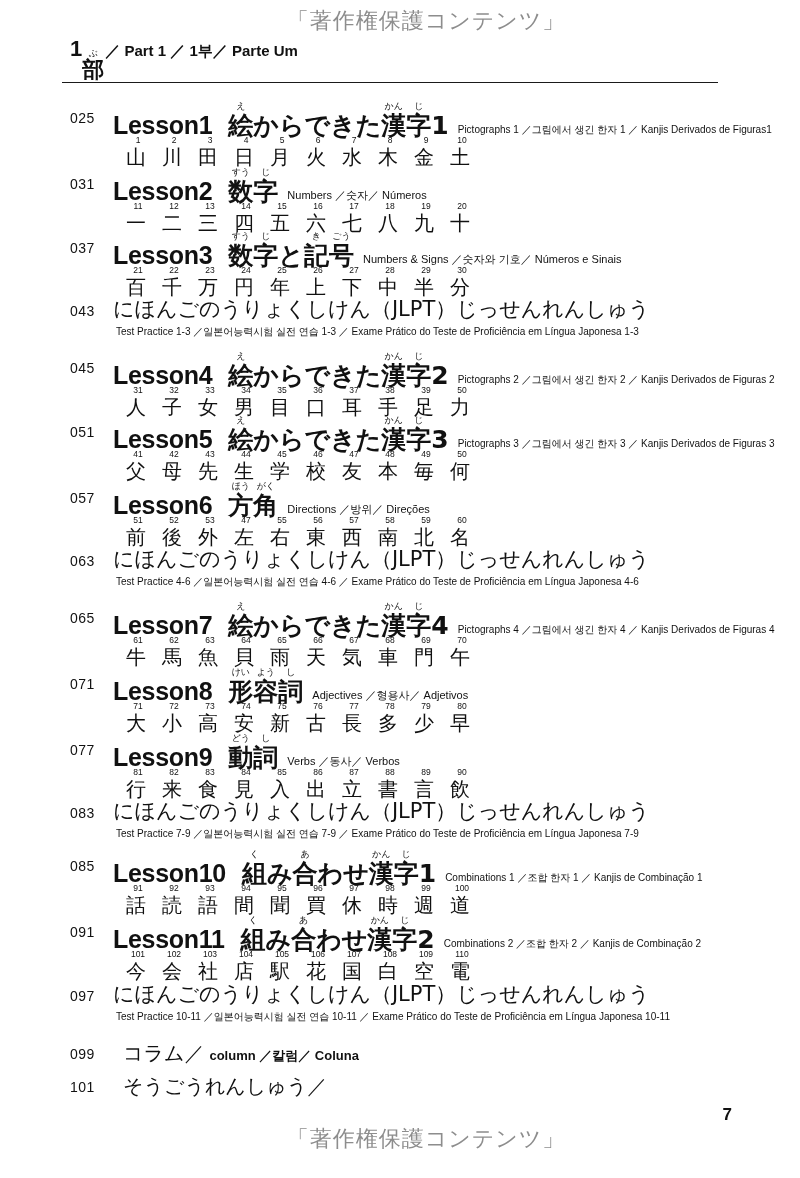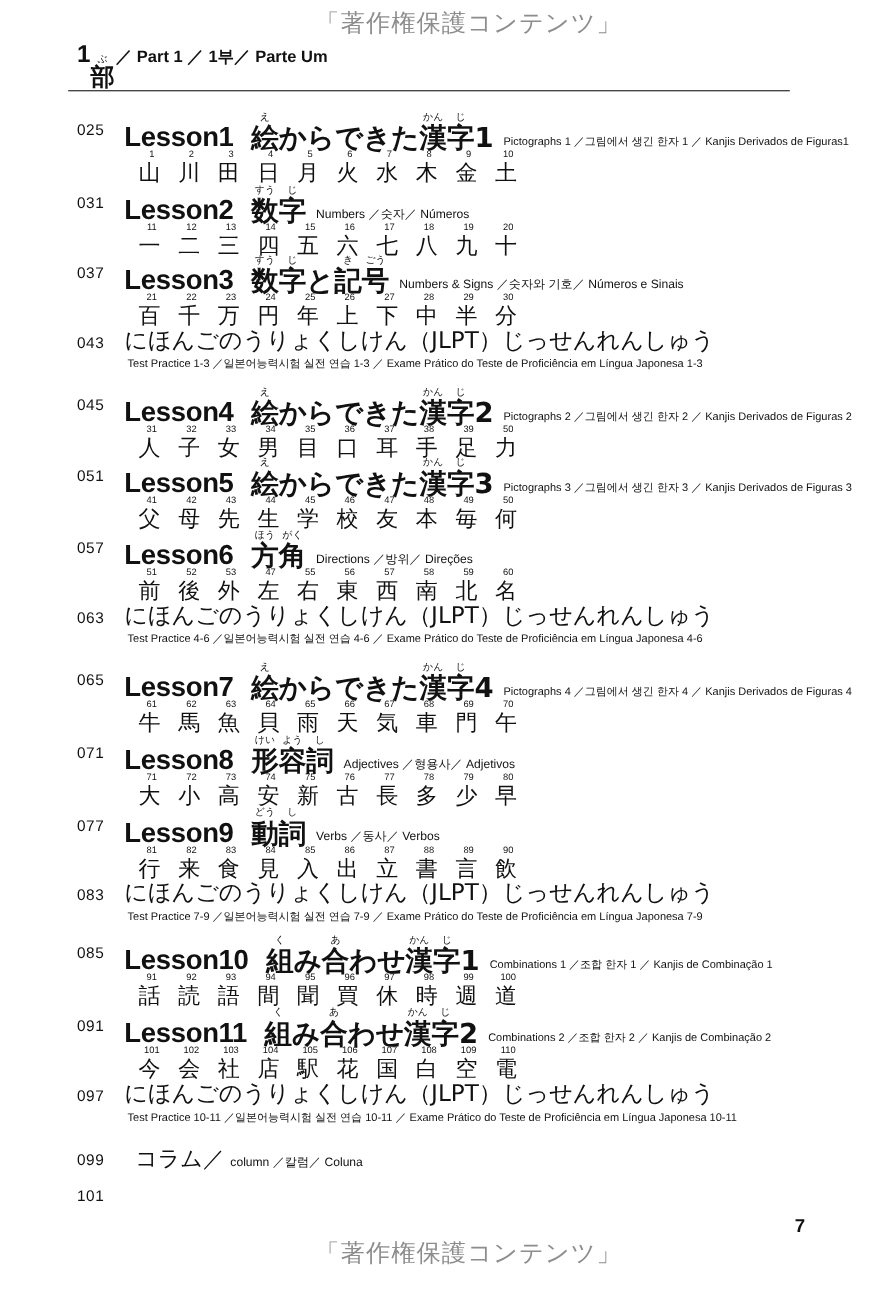--- a/index.html
+++ b/index.html
@@ -177,22 +177,23 @@
     display: flex;
     align-items: baseline;
     white-space: nowrap;
   }
   .plain-jp {
     font-size: 20px;
     line-height: 1;
     font-family: "DejaVu Sans", sans-serif;
   }
   .plain-tr {
-    font-size: 11px;
+    font-size: 13px;
     margin-left: 5px;
+    font-weight: bold;
   }
 
   
   .kanji-row {
     position: absolute;
     left: 118px;
     top: 26px;
     display: flex;
   }
   .kanji-cell {
@@ -1090,20 +1091,21 @@
       <div class="entry" style="top: 1046px;">
         <div class="pagenum">099</div>
         <div class="plain-line">
           <span class="plain-jp">コラム／</span>
           <span class="plain-tr">column ／칼럼／ Coluna</span>
         </div>
       </div>
       <div class="entry" style="top: 1079px;">
         <div class="pagenum">101</div>
         <div class="plain-line">
+          <span class="plain-jp">そうごうれんしゅう／</span>
         </div>
       </div>
     </div>
 
   <div class="folio">7</div>
 
   <div class="watermark watermark-bottom">「著作権保護コンテンツ」</div>
 
 </div>
 

